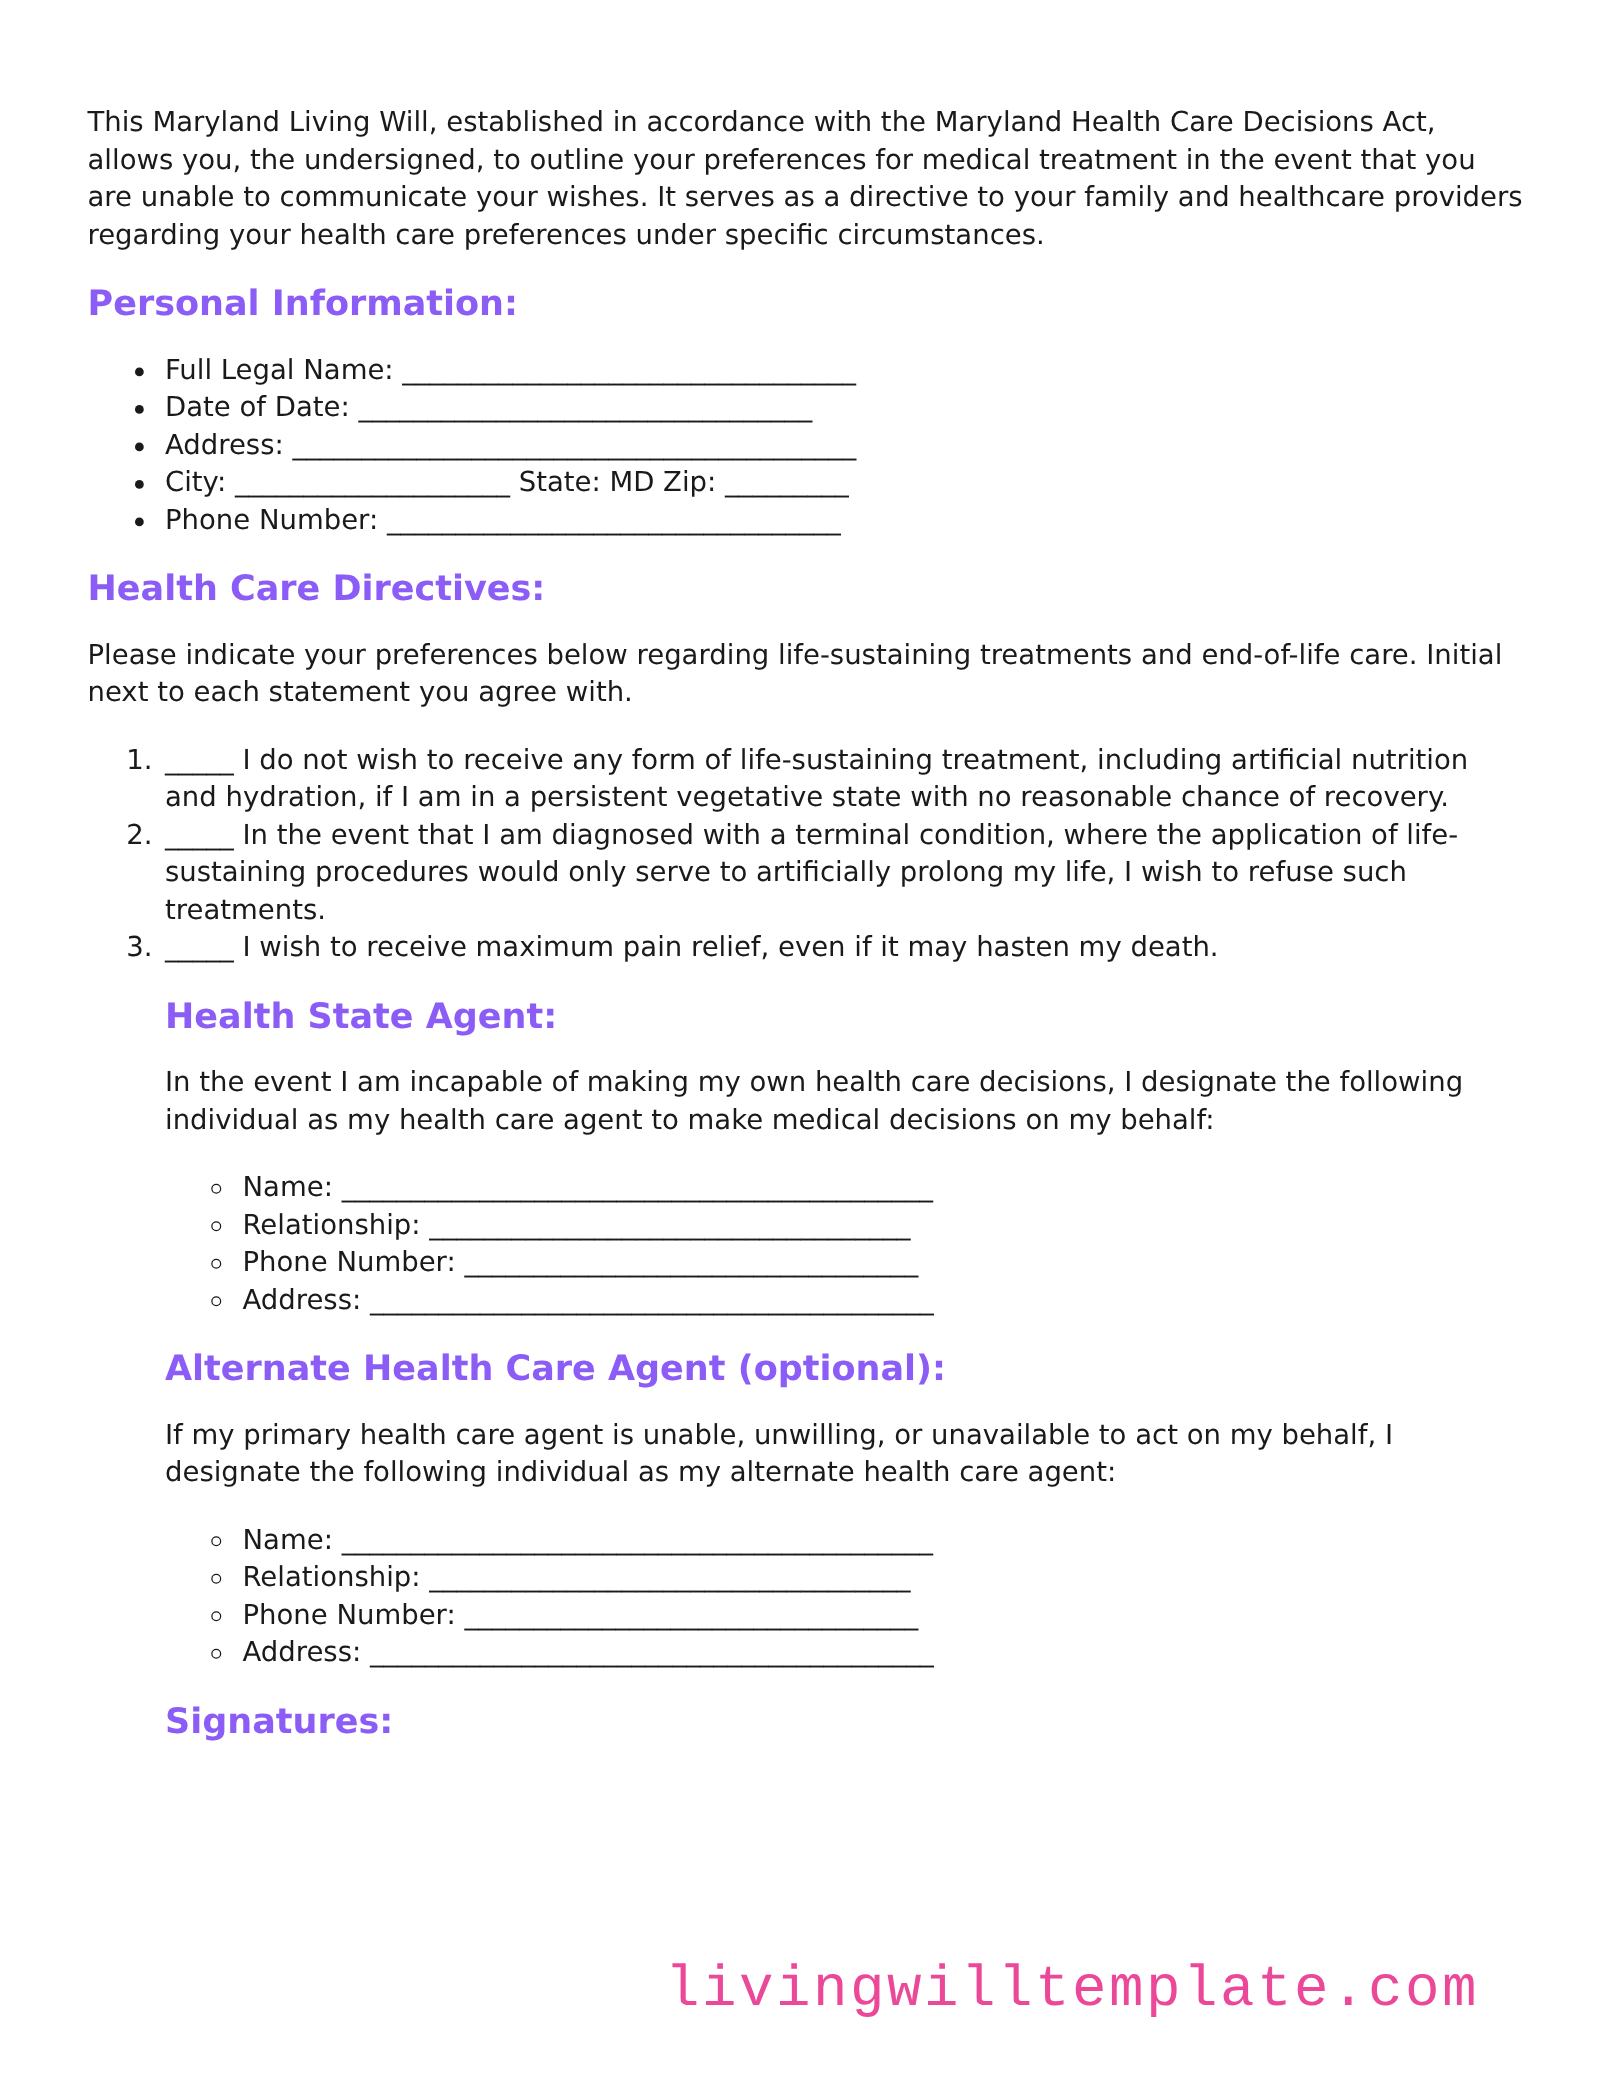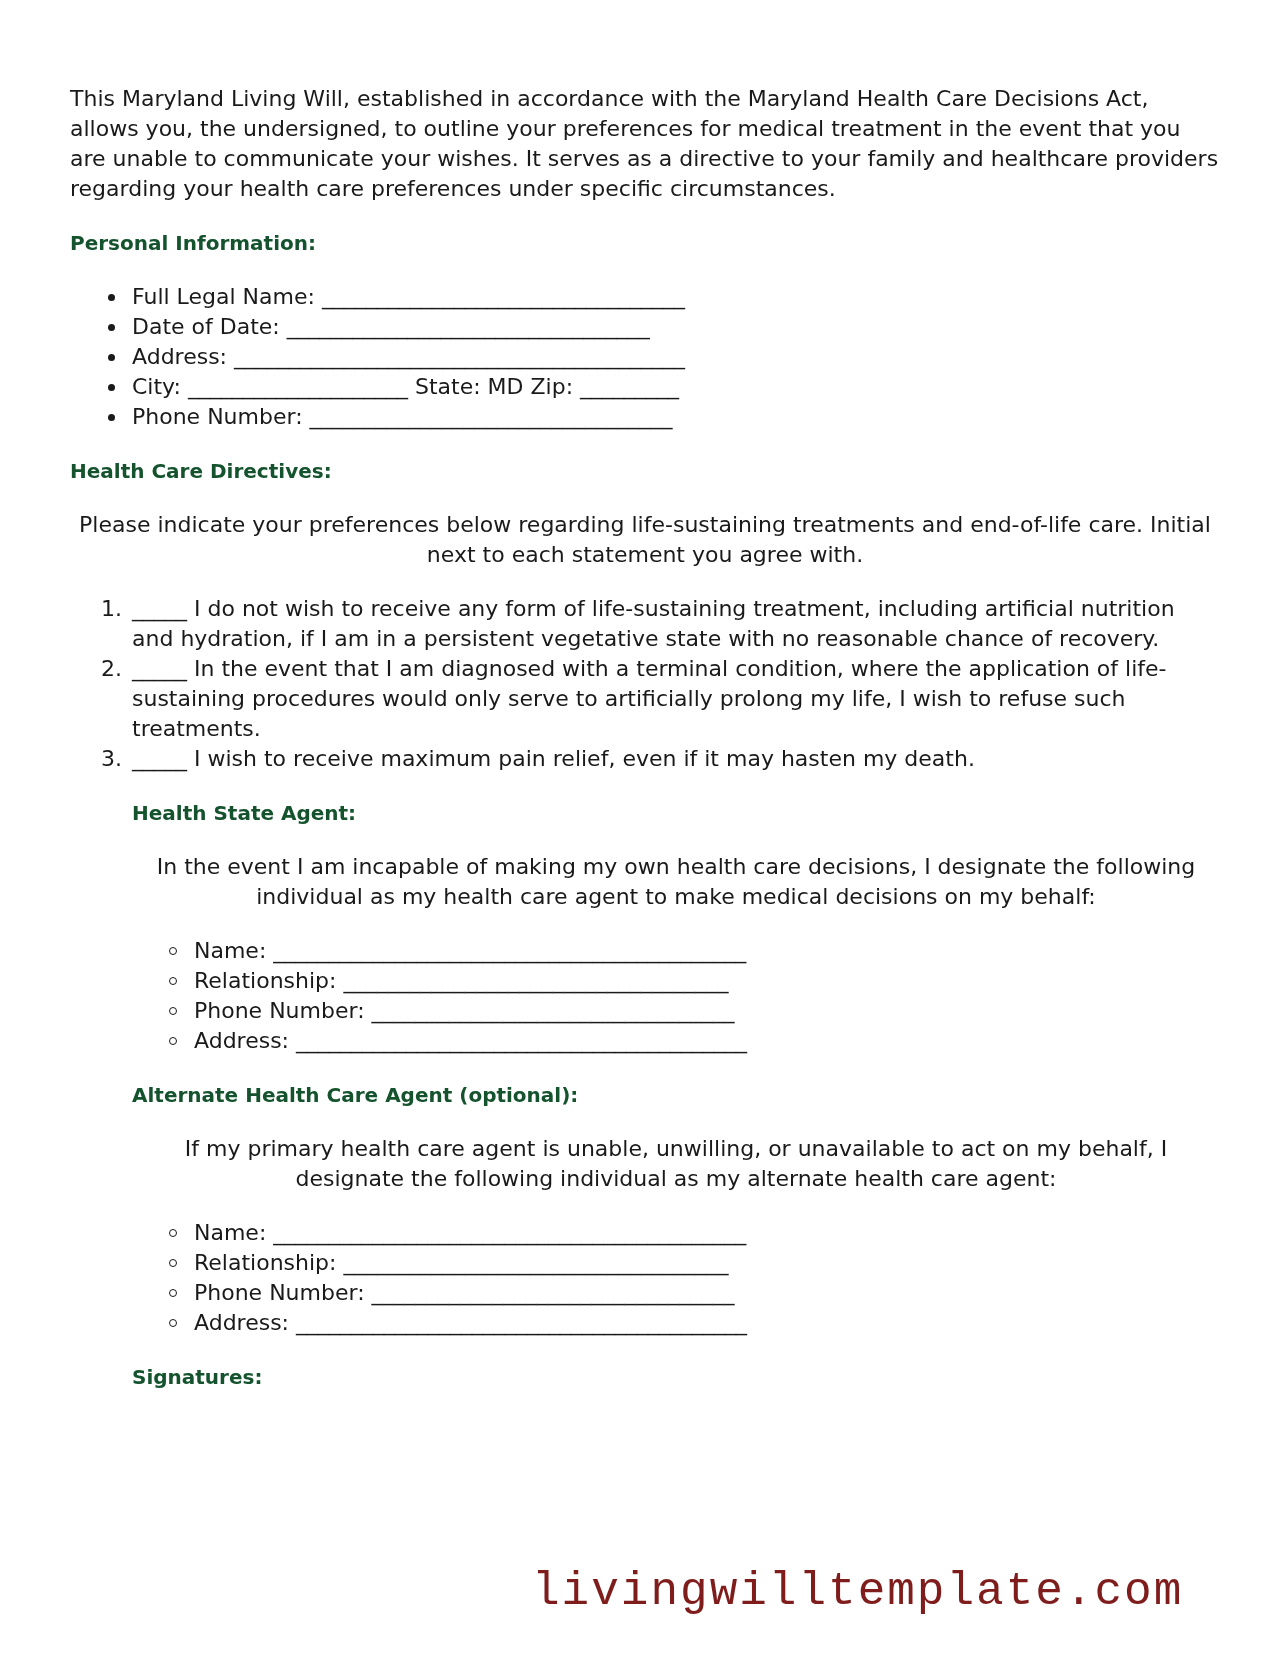--- a/index.html
+++ b/index.html
@@ -8,45 +8,45 @@
     font-family: "DejaVu Sans", sans-serif; color: #1a1a1a;
   }
   .page { position: absolute; left: 70px; top: 84px; width: 1150px; }
   h1 {
     font-family: "DejaVu Sans", sans-serif; font-weight: bold;
     font-size: 49px; line-height: 60px; margin: 0 0 24px 0; color: #000;
   }
   p, li { font-size: 22px; line-height: 30px; margin: 0; }
   p.intro { margin-bottom: 24px; }
   h2 {
-    font-size: 20px; font-weight: bold; line-height: 30px;
-    margin: 0 0 24px 0; color: #14532d;
+    font-size: 28px; font-weight: bold; line-height: 30px;
+    margin: 0 0 24px 0; color: #8b5cf6;
   }
   ul.bullets { list-style: none; margin: 12px 0 24px 0; padding-left: 62px; }
   ul.bullets li { position: relative; }
   ul.bullets li::before {
     content: ""; position: absolute; left: -24px; top: 12px;
     width: 7px; height: 7px; border-radius: 50%; background: #1a1a1a;
   }
   ul.circles { list-style: none; margin: 0 0 24px 0; padding-left: 62px; }
   ul.circles li { position: relative; }
   ul.circles li::before {
     content: ""; position: absolute; left: -25px; top: 11px;
     width: 6px; height: 6px; border-radius: 50%; border: 1.6px solid #1a1a1a;
   }
   ol.directives { list-style: none; margin: 0 0 24px 0; padding-left: 62px; }
   ol.directives li { position: relative; }
   .num { position: absolute; left: -31px; top: 0; }
   .sub { padding-left: 62px; }
-  p.para { margin-bottom: 24px; text-align: center; }
+  p.para { margin-bottom: 24px; }
   .blank { white-space: pre; }
   .watermark {
     position: absolute; left: 532px; top: 1566px;
     font-family: "Liberation Mono", "DejaVu Sans Mono", monospace;
-    font-size: 46px; letter-spacing: 2px; color: #7f1d1d;
+    font-size: 46px; letter-spacing: 2px; color: #ec4899;
   }
 </style>
 </head>
 <body>
 
 <div class="page">
   <p class="intro">This Maryland Living Will, established in accordance with the Maryland Health Care Decisions Act, allows you, the undersigned, to outline your preferences for medical treatment in the event that you are unable to communicate your wishes. It serves as a directive to your family and healthcare providers regarding your health care preferences under specific circumstances.</p>
 
   <h2>Personal Information:</h2>
   <ul class="bullets">

